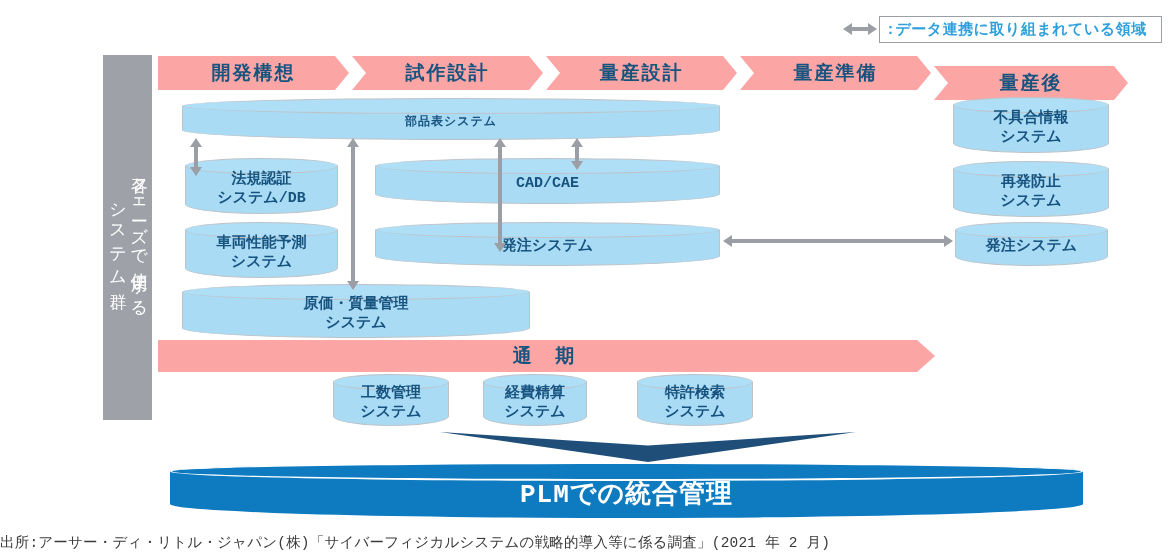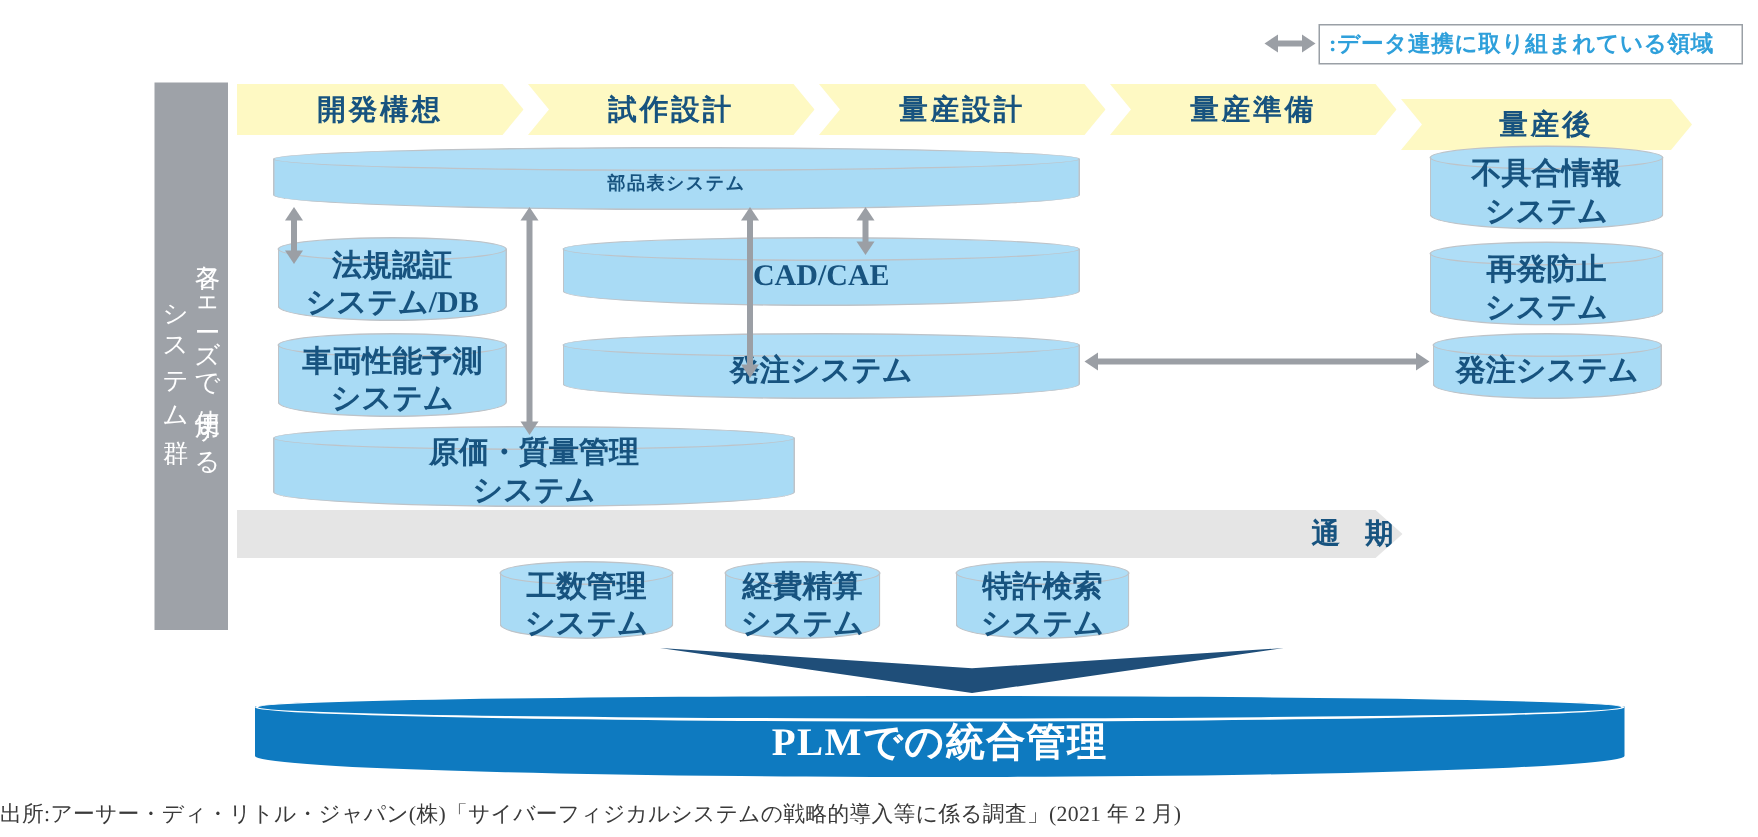--- a/index.html
+++ b/index.html
@@ -1,67 +1,67 @@
 <!DOCTYPE html>
 <html><head>
 <meta charset="utf-8">
 <style>
   html,body{margin:0;padding:0;background:#ffffff;}
   #canvas{
     position:relative;width:1172px;height:558px;background:#ffffff;overflow:hidden;
-    font-family:Liberation Serif, serif;
+    font-family:Liberation Mono, monospace;
   }
   
   .legend-box{
     position:absolute;left:879px;top:16px;width:283px;height:27px;
     border:1px solid #9aa0a6;background:#fff;display:flex;align-items:center;
     padding-left:6px;box-sizing:border-box;
     color:#2FA0DB;font-size:15px;font-weight:bold;letter-spacing:.5px;
   }
   
   .side-bar{
     position:absolute;left:103px;top:55px;width:49px;height:365px;background:#9EA2A8;
     display:flex;align-items:center;justify-content:center;
   }
   .side-bar .vtext{
     writing-mode:vertical-rl;white-space:pre-line;color:#ffffff;
     font-size:17px;letter-spacing:3px;line-height:1.25;font-weight:500;text-align:center;
   }
   
   .phase{
-    position:absolute;top:56px;height:34px;background:#fef9c3;
+    position:absolute;top:56px;height:34px;background:#fca5a5;
     display:flex;align-items:center;justify-content:center;
     color:#17537F;font-size:19px;font-weight:bold;letter-spacing:2px;
     filter:drop-shadow(0 0 1px #b3b6b9);
   }
   .phase.first{clip-path:polygon(0 0,calc(100% - 14px) 0,100% 50%,calc(100% - 14px) 100%,0 100%);}
   .phase.notch{clip-path:polygon(0 0,calc(100% - 14px) 0,100% 50%,calc(100% - 14px) 100%,0 100%,14px 50%);}
   
   .period-arrow{
-    position:absolute;left:158px;top:340px;width:777px;height:32px;background:#e5e5e5;
+    position:absolute;left:158px;top:340px;width:777px;height:32px;background:#fca5a5;
     clip-path:polygon(0 0,calc(100% - 18px) 0,100% 50%,calc(100% - 18px) 100%,0 100%);
-    display:flex;align-items:center;justify-content:flex-end;
+    display:flex;align-items:center;justify-content:center;
     color:#17537F;font-size:19px;font-weight:bold;letter-spacing:6px;
     filter:drop-shadow(0 0 1px #b3b6b9);
   }
   
   .cyl{position:absolute;}
   .cyl-body{
     position:absolute;left:0;right:0;top:8px;bottom:0;background:#A9DBF5;
     border:1px solid #BEC3C8;border-top:none;
     border-radius:0 0 50% 50% / 0 0 10px 10px;box-sizing:border-box;
   }
   .cyl-top{
     position:absolute;left:0;right:0;top:0;height:16px;background:#AFDEF7;
     border:1px solid #BEC3C8;border-radius:50%;box-sizing:border-box;
   }
   .cyl-label{
     position:absolute;inset:0;display:flex;align-items:center;justify-content:center;
     text-align:center;white-space:pre-line;color:#17537F;font-weight:bold;
-    font-size:20px;line-height:1.25;padding-top:7px;box-sizing:border-box;
+    font-size:15px;line-height:1.25;padding-top:7px;box-sizing:border-box;
   }
   .cyl-label.lg{font-size:12px;letter-spacing:1px;}
   
   .plm{position:absolute;left:170px;top:462px;width:913px;height:56px;}
   .plm .cyl-body{background:#0E7AC0;border:none;top:9px;border-radius:0 0 50% 50% / 0 0 14px 14px;}
   .plm .cyl-top{background:#0E7AC0;border:2px solid #ffffff;height:19px;}
   .plm .cyl-label{color:#ffffff;font-size:26px;letter-spacing:1px;padding-top:10px;}
   
   .down-chevron{
     position:absolute;left:440px;top:432px;width:416px;height:30px;background:#1F4E79;

